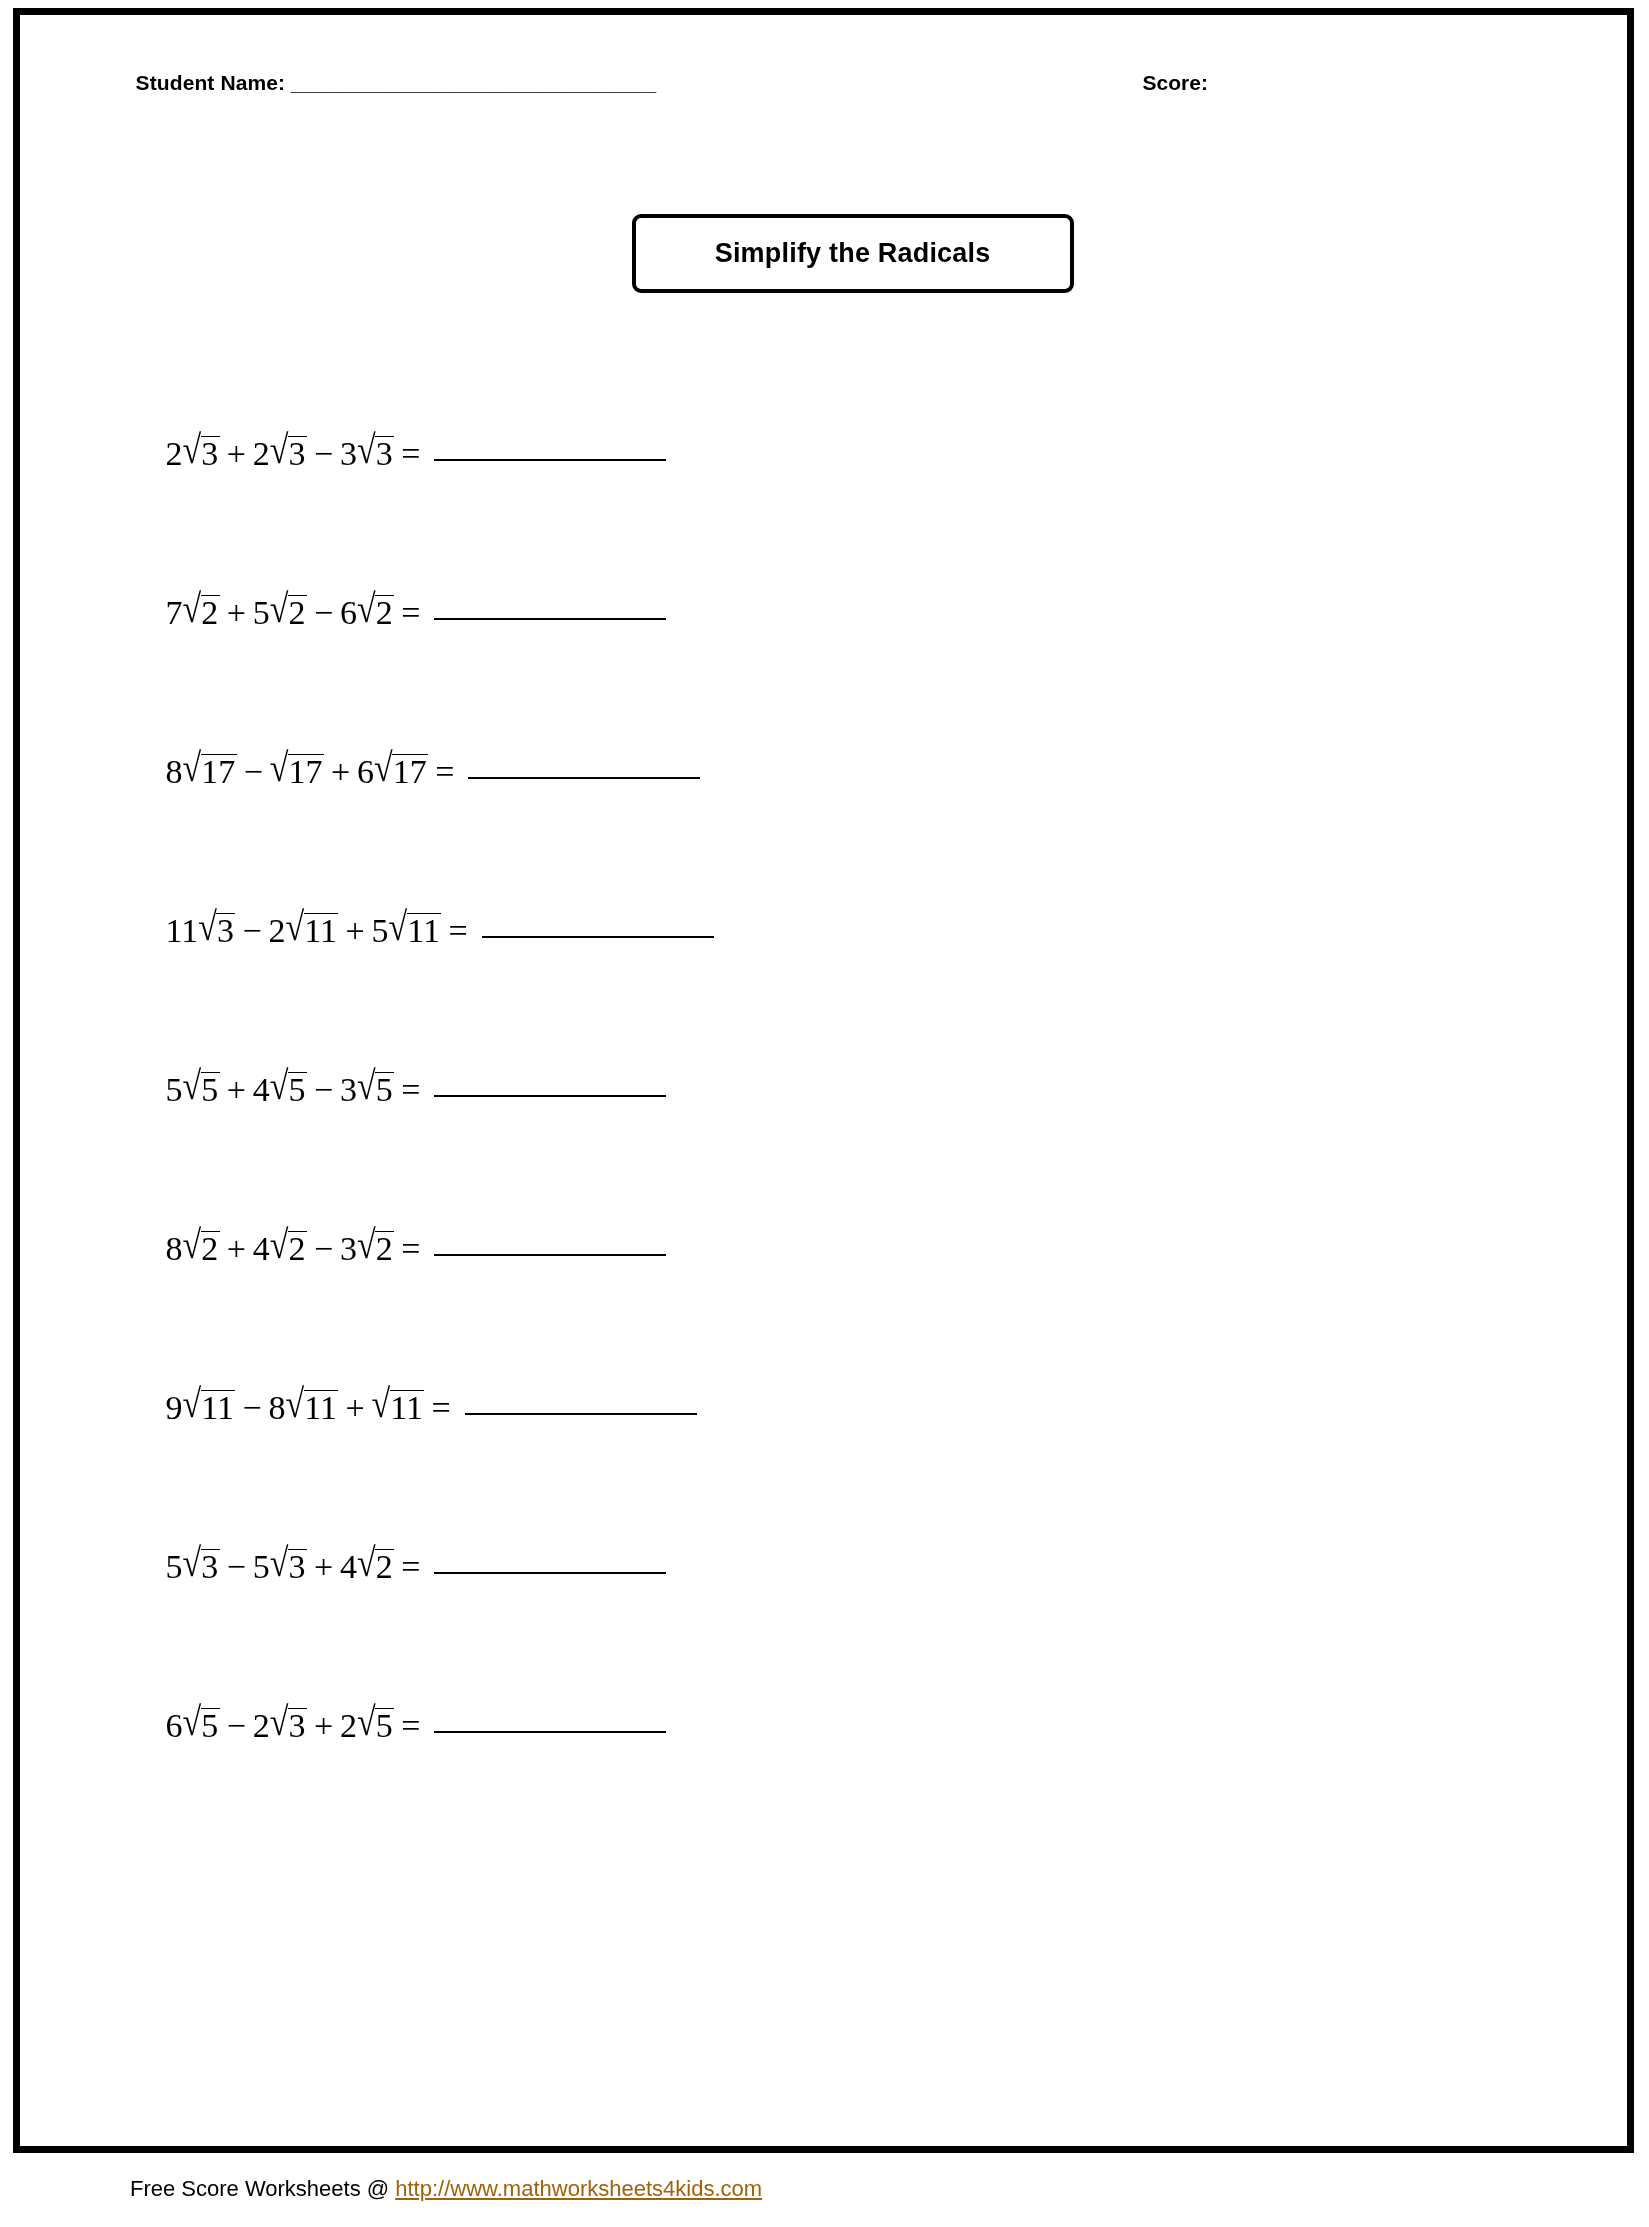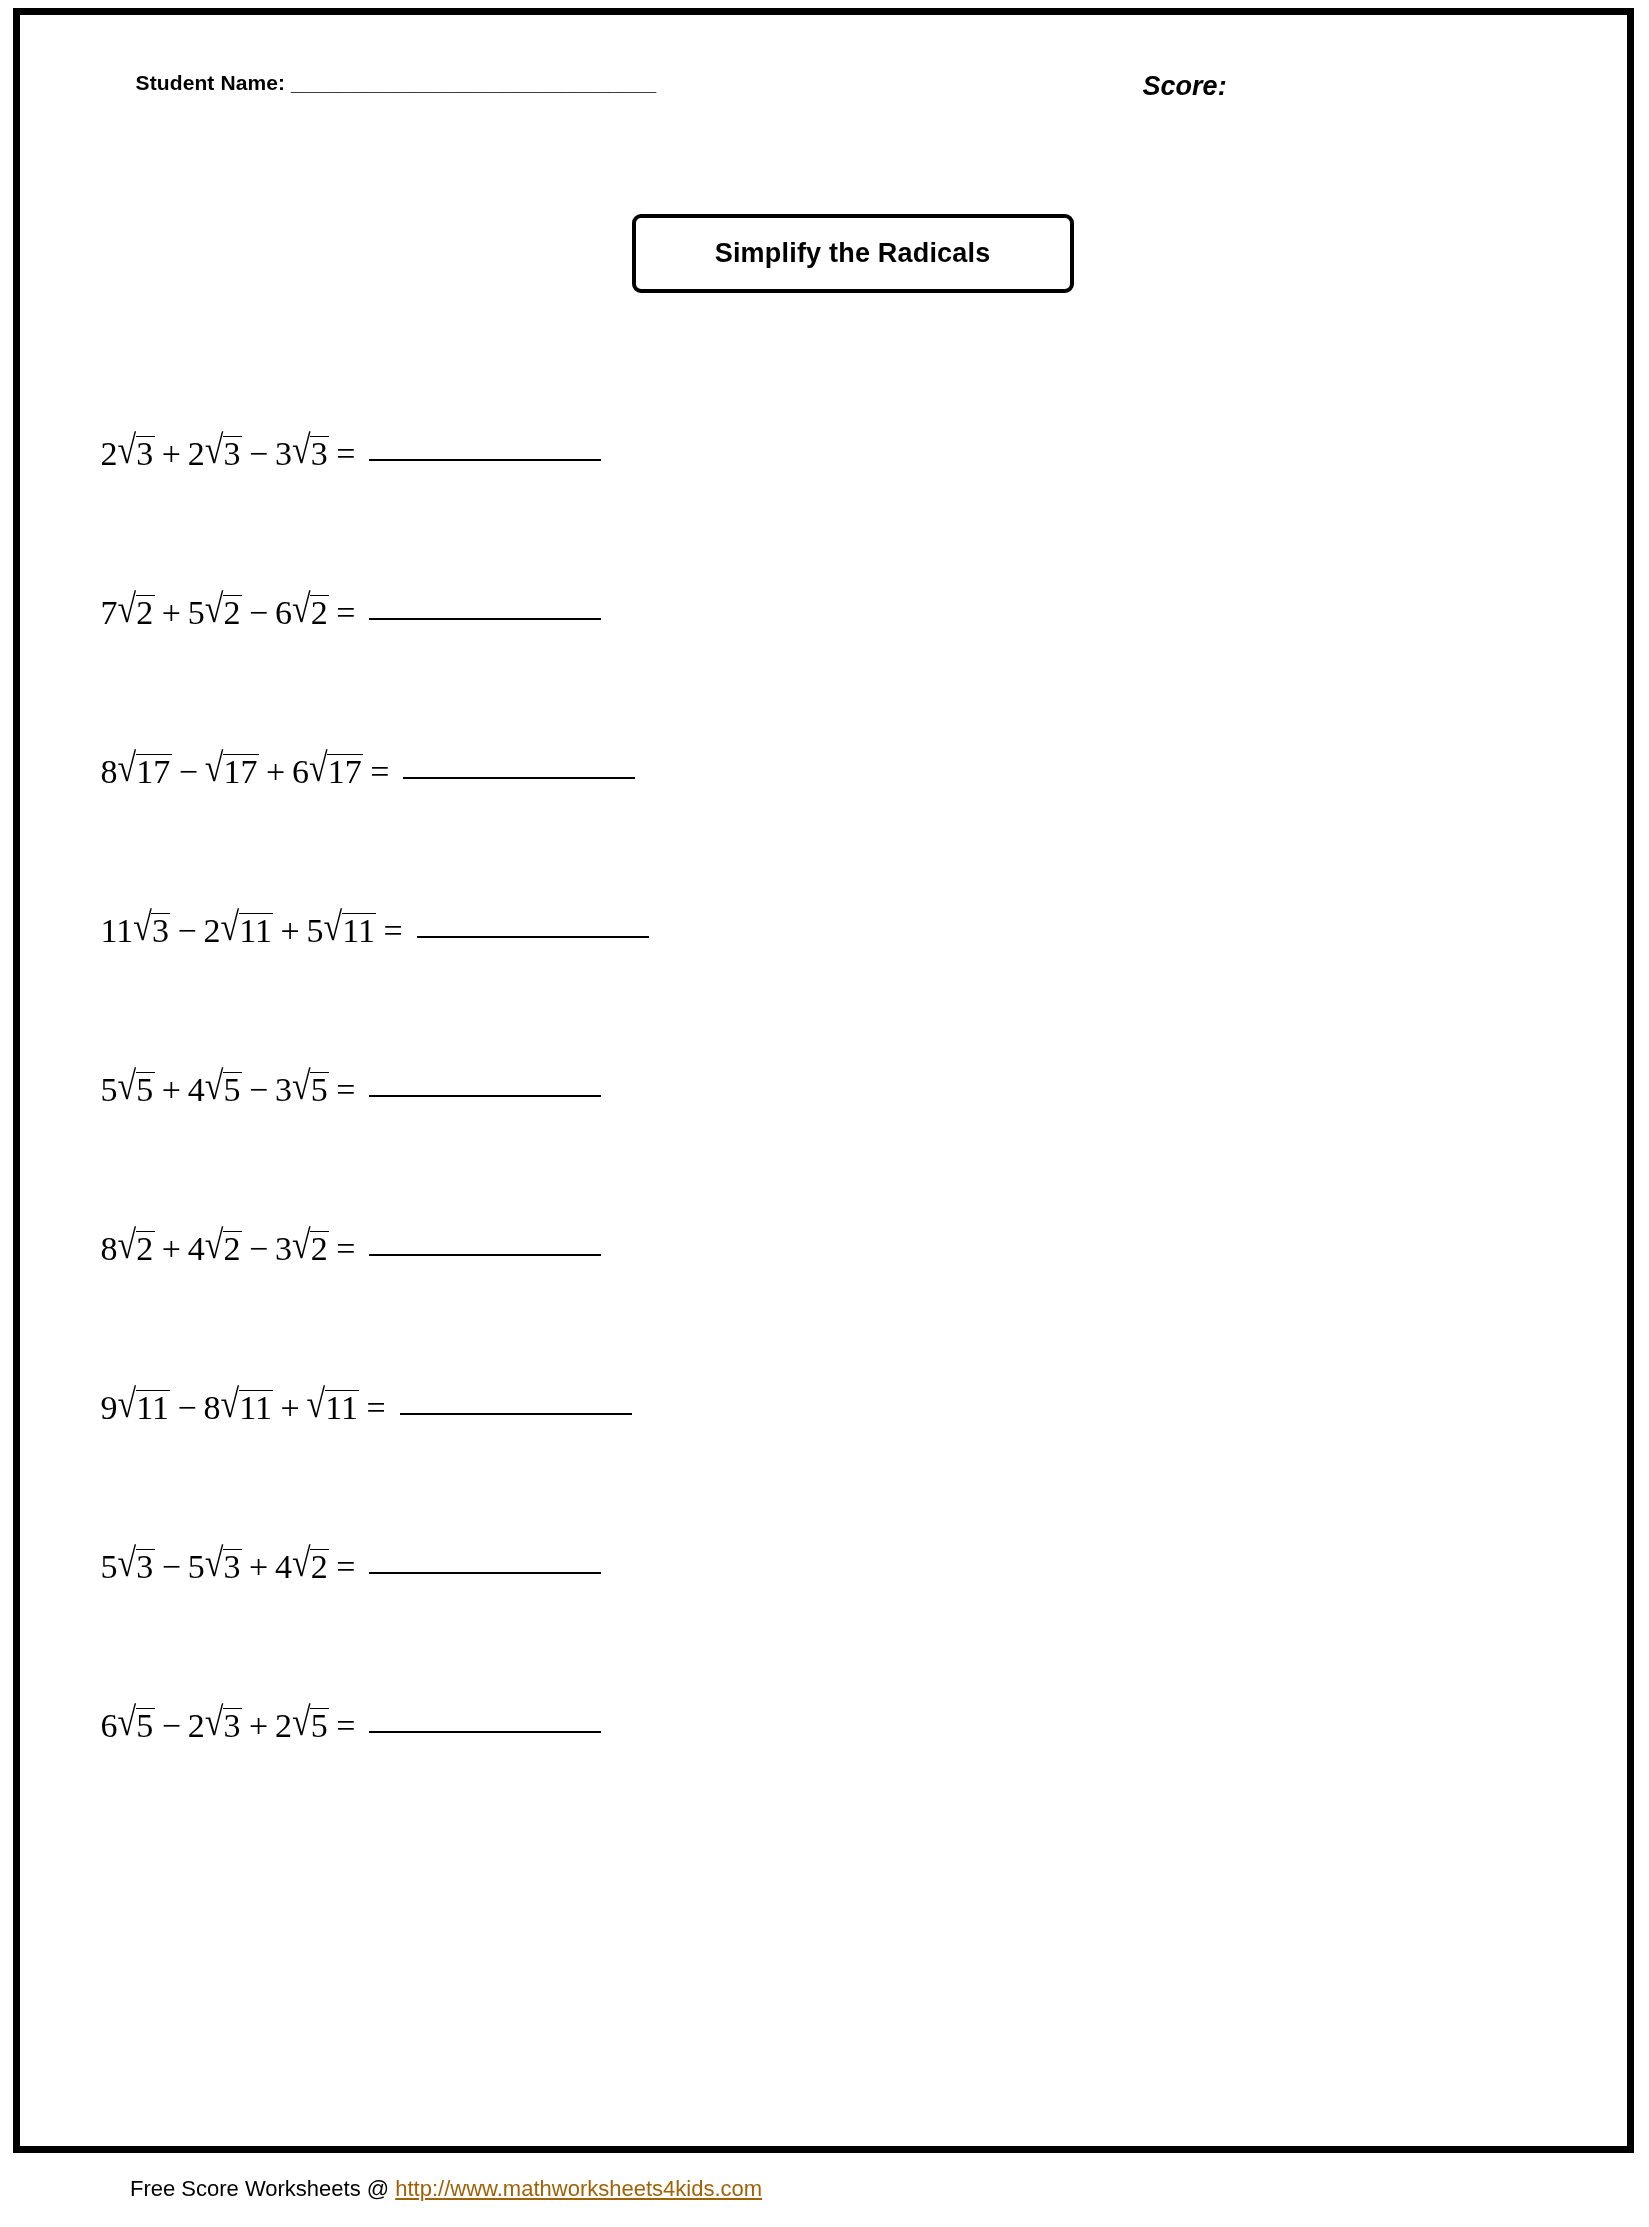--- a/index.html
+++ b/index.html
@@ -51,25 +51,24 @@
     font-size: 21px;
     font-weight: bold;
     color: #000000;
     white-space: nowrap;
     letter-spacing: 0.1px;
   }
   .score-label {
     position: absolute;
     left: 1123px;
     top: 0;
-    font-size: 27px;
+    font-size: 21px;
     font-weight: bold;
     color: #000000;
     white-space: nowrap;
-    font-style: italic;
   }
 
   
   .title-box {
     position: absolute;
     left: 612px;
     top: 199px;
     width: 442px;
     height: 79px;
     border: 4.9px solid #000000;
@@ -90,22 +89,23 @@
   
   .problems {
     position: absolute;
     left: 0;
     top: 421px;
     width: 100%;
   }
   .problem {
     position: relative;
     height: 159px;
-    padding-left: 81px;
+    padding-left: 114px;
     box-sizing: border-box;
+    margin-left: 32px;
   }
   .expr {
     font-family: "Liberation Serif", serif;
     font-size: 34px;
     color: #000000;
     white-space: nowrap;
     display: inline-block;
     line-height: 1;
   }
   .expr .num { font-family: "Liberation Serif", serif; }

